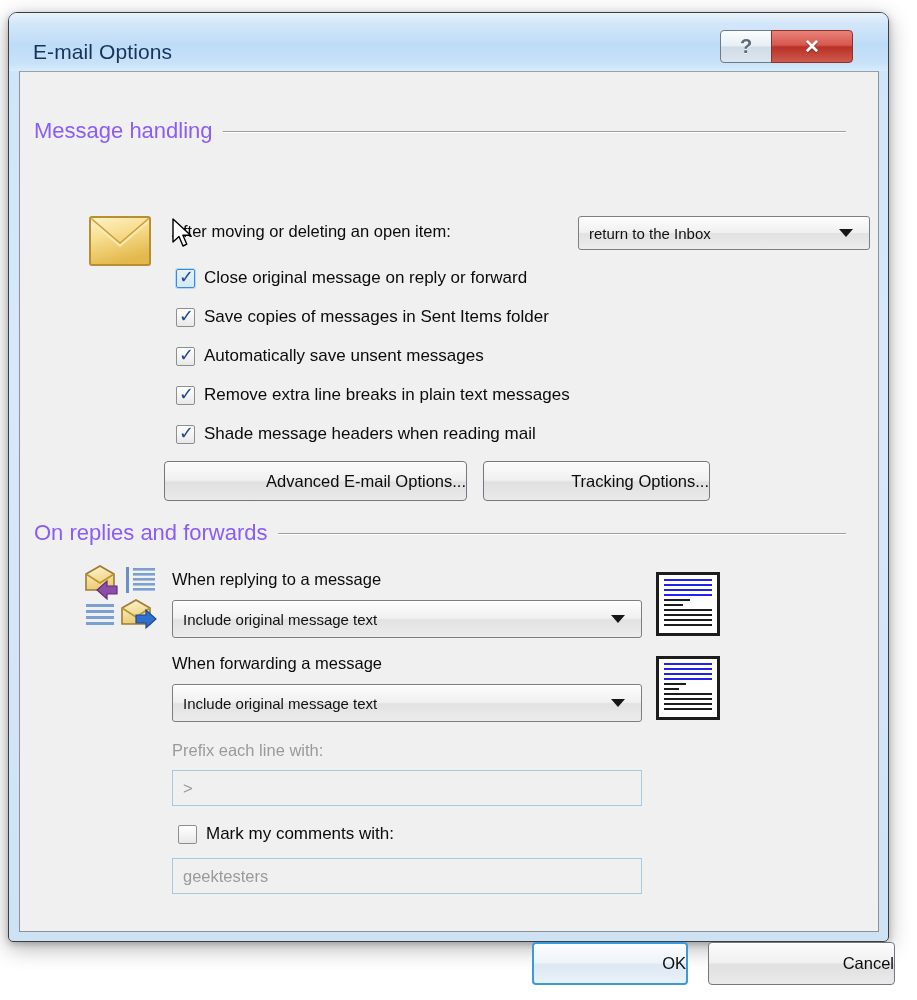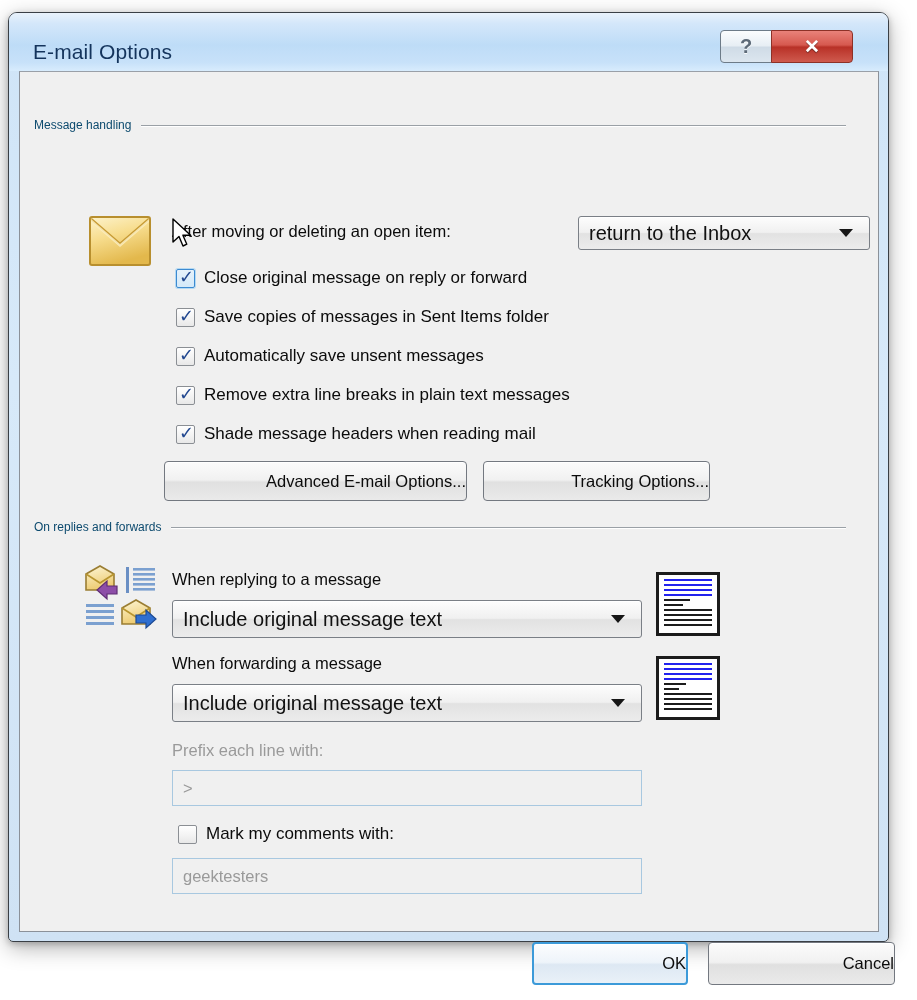--- a/index.html
+++ b/index.html
@@ -94,22 +94,22 @@
 
   
   .group-header {
     position: absolute;
     display: flex;
     align-items: center;
     width: 812px;
     left: 14px;
   }
   .group-label {
-    font-size: 12px;
-    color: #0c4a6e;
+    font-size: 22px;
+    color: #8b5cf6;
     white-space: nowrap;
     padding-right: 10px;
   }
   .group-rule {
     flex: 1;
     height: 1px;
     background: #9aa0a6;
     box-shadow: 0 1px 0 #ffffff;
   }
 
@@ -136,21 +136,21 @@
     position: absolute;
     box-sizing: border-box;
     border: 1px solid #7a7f86;
     border-radius: 3px;
     background: linear-gradient(to bottom, #fdfdfd 0%, #f0f0f0 48%, #e2e2e2 52%, #ececec 100%);
     display: flex;
     align-items: center;
     box-shadow: inset 0 1px 0 #ffffff;
   }
   .combo .combo-text {
-    font-size: 20px;
+    font-size: 15px;
     color: #111111;
     padding-left: 10px;
     white-space: nowrap;
     flex: 1;
     overflow: hidden;
   }
   .combo .caret {
     width: 0; height: 0;
     border-left: 7px solid transparent;
     border-right: 7px solid transparent;

